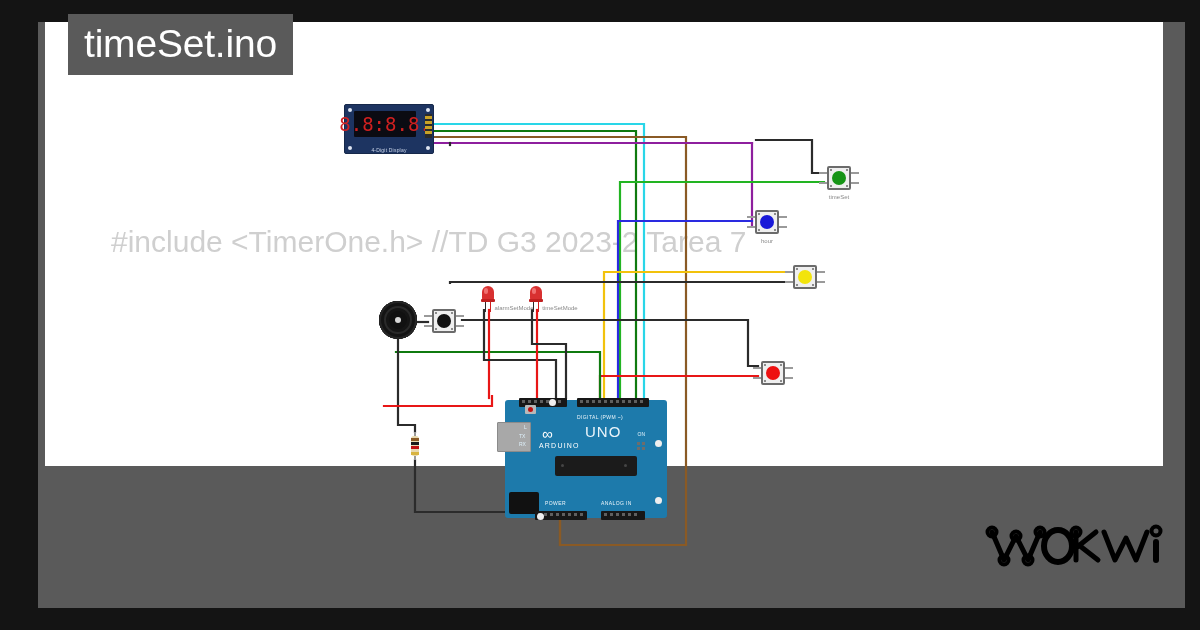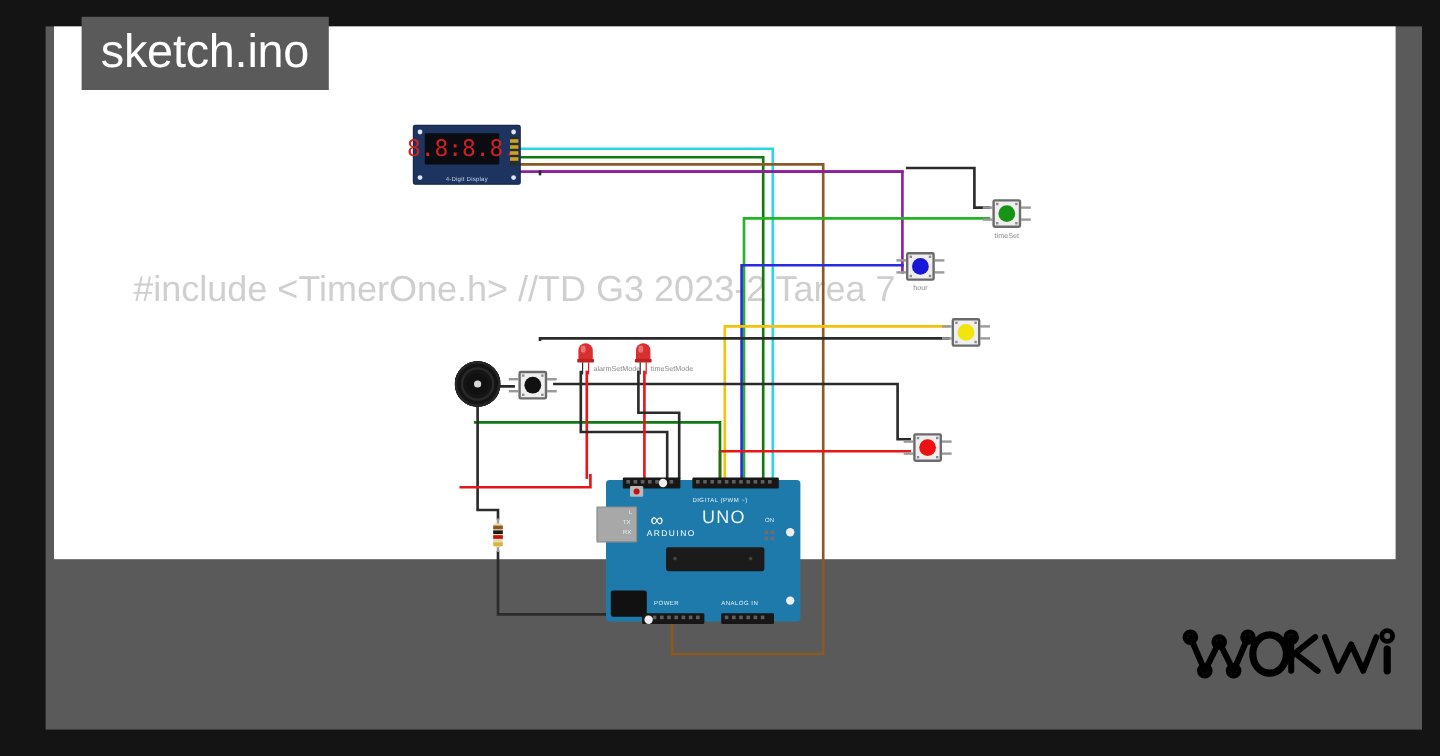--- a/index.html
+++ b/index.html
@@ -426,15 +426,15 @@
       <circle cx="32" cy="14" r="4.5" fill="none" stroke="#000" stroke-width="4"></circle>
       <circle cx="44" cy="38" r="4.5" fill="none" stroke="#000" stroke-width="4"></circle>
       <circle cx="56" cy="10" r="4.5" fill="none" stroke="#000" stroke-width="4"></circle>
       <circle cx="92" cy="10" r="4.5" fill="none" stroke="#000" stroke-width="4"></circle>
       <ellipse cx="74" cy="24" rx="14" ry="16" fill="none" stroke="#000" stroke-width="6"></ellipse>
       <path d="M172 20 L172 38" stroke="#000" stroke-width="6" stroke-linecap="round"></path>
       <circle cx="172" cy="9" r="4.5" fill="none" stroke="#000" stroke-width="4"></circle>
     </svg>
   </div>
 
-  <div class="title-chip">sketch.ino</div>
+  <div class="title-chip">timeSet.ino</div>
 
 </div>
 
 </body></html>

